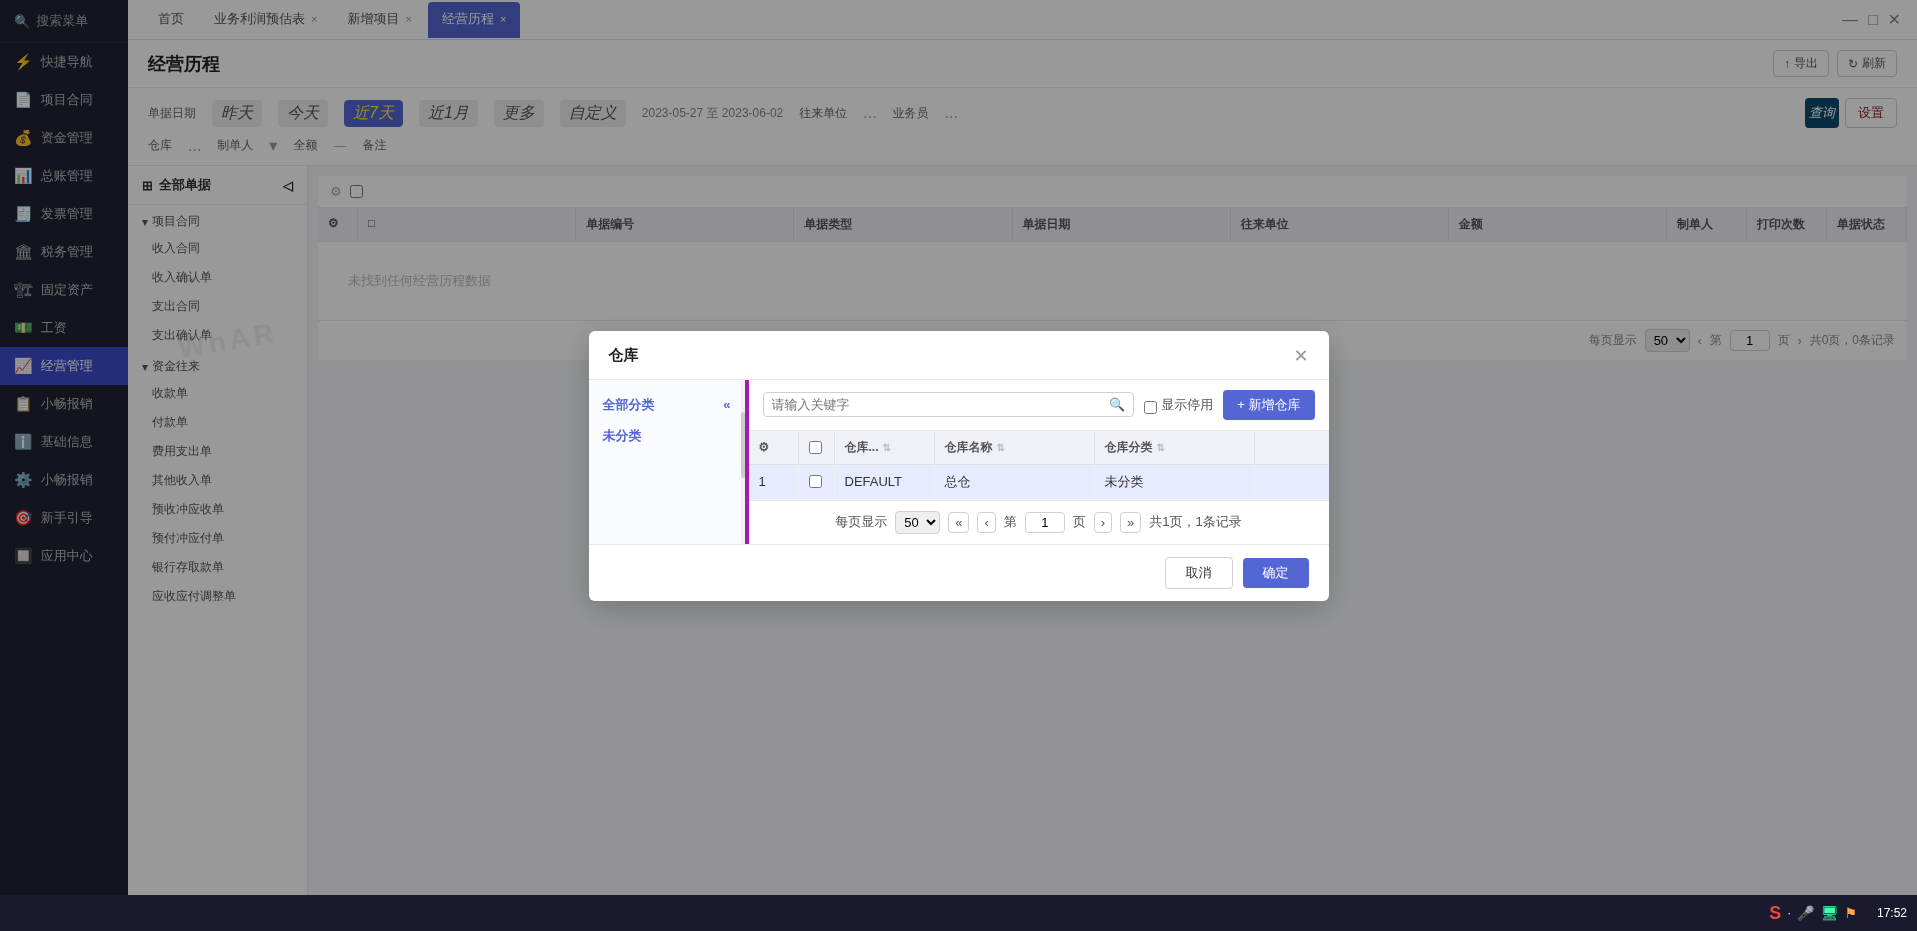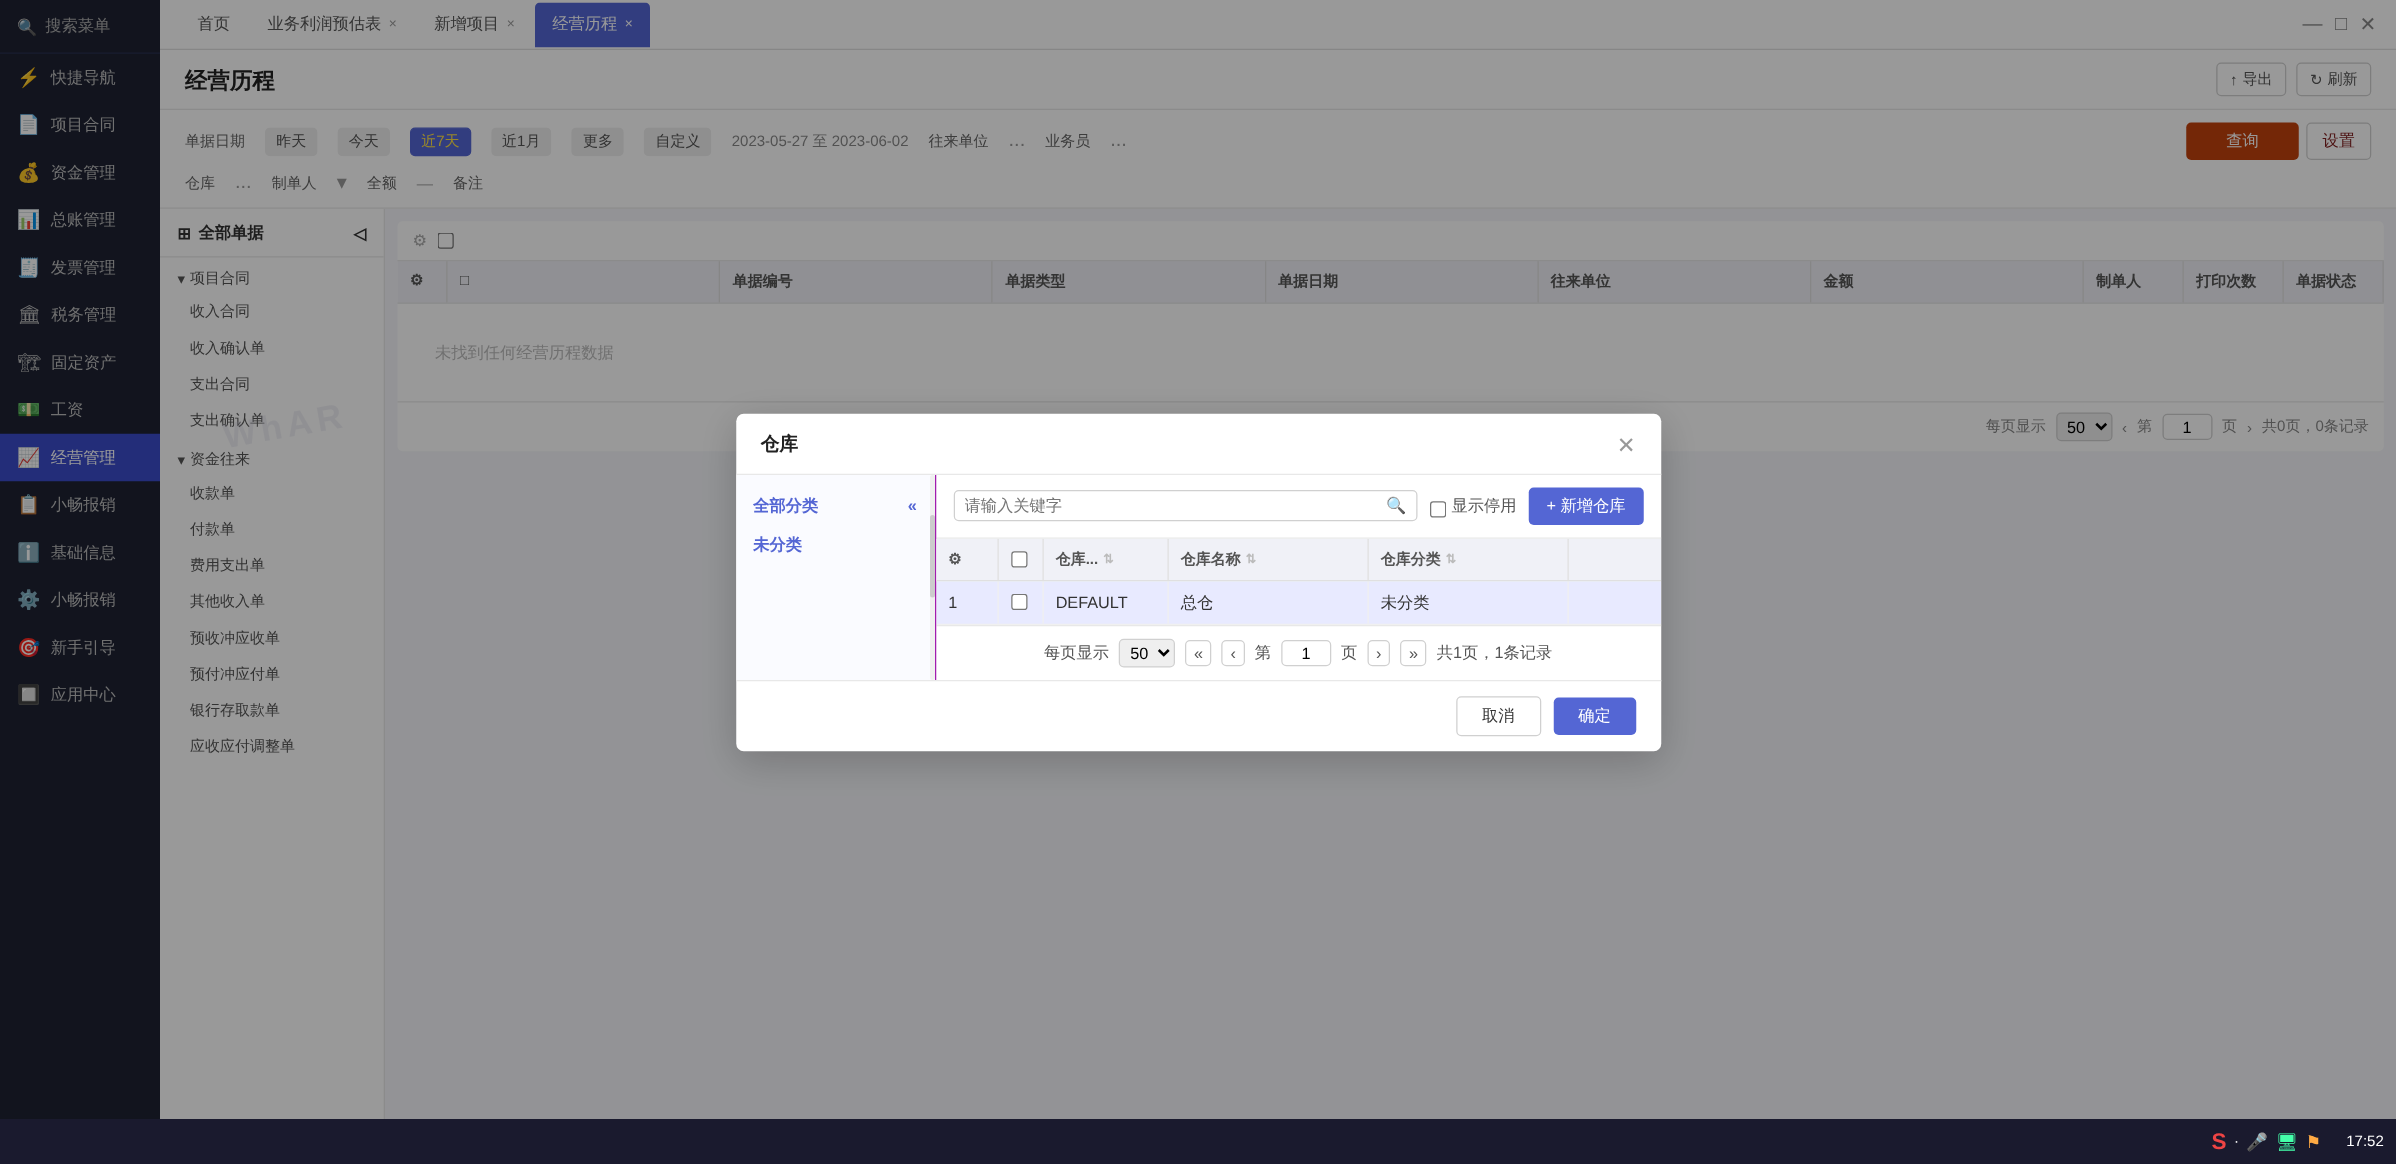--- a/index.html
+++ b/index.html
@@ -62,30 +62,30 @@
 
     
     .filter-bar {
       background: #fff; padding: 10px 20px; border-bottom: 1px solid #e8e8e8;
     }
     .filter-row {
       display: flex; align-items: center; gap: 16px; margin-bottom: 8px; flex-wrap: wrap;
     }
     .filter-label { color: #666; font-size: 12px; }
     .date-btn {
-      padding: 2px 8px; border-radius: 4px; font-size: 12px; cursor: pointer;
-      border: 1px solid transparent; color: #555;
+      padding: 2px 8px; border-radius: 4px; font-size: 16px; cursor: pointer;
+      border: 1px solid transparent; color: #555; font-style: italic;
     }
     .date-btn.active { background: #5466d4; color: #fde047; border-color: #5466d4; }
     .date-range { font-size: 12px; color: #888; }
     .filter-dots { color: #999; cursor: pointer; font-size: 16px; }
     .filter-actions { display: flex; gap: 6px; margin-left: auto; }
     .btn-query {
-      background: #c2410c; color: #fff; border: none; border-radius: 4px;
-      padding: 5px 32px; cursor: pointer; font-size: 13px;
+      background: #0c4a6e; color: #fff; border: none; border-radius: 4px;
+      padding: 5px 4px; cursor: pointer; font-size: 13px; font-style: italic;
     }
     .btn-settings {
       background: #fff; color: #7f1d1d; border: 1px solid #d0d0d0; border-radius: 4px;
       padding: 5px 12px; cursor: pointer; font-size: 13px;
     }
     .filter-row2 {
       display: flex; align-items: center; gap: 16px;
     }
 
     
@@ -148,21 +148,21 @@
     .dialog-header {
       display: flex; align-items: center; justify-content: space-between;
       padding: 14px 20px 12px; border-bottom: 1px solid #e8e8e8;
     }
     .dialog-title { font-size: 15px; font-weight: bold; color: #222; }
     .dialog-close { cursor: pointer; font-size: 18px; color: #999; border: none; background: none; }
     .dialog-body { display: flex; flex: 1; overflow: hidden; }
 
     
     .dialog-left {
-      width: 160px; border-right: 1px solid #a21caf; padding: 10px 0;
+      width: 160px; border-right: 4px solid #a21caf; padding: 10px 0;
       background: #fafbff; flex-shrink: 0;
     }
     .dialog-left-header {
       display: flex; align-items: center; justify-content: space-between;
       padding: 6px 14px; font-size: 13px; color: #5466d4; font-weight: 600;
       cursor: pointer;
     }
     .dialog-left-item {
       padding: 7px 14px; font-size: 13px; color: #555; cursor: pointer;
     }

